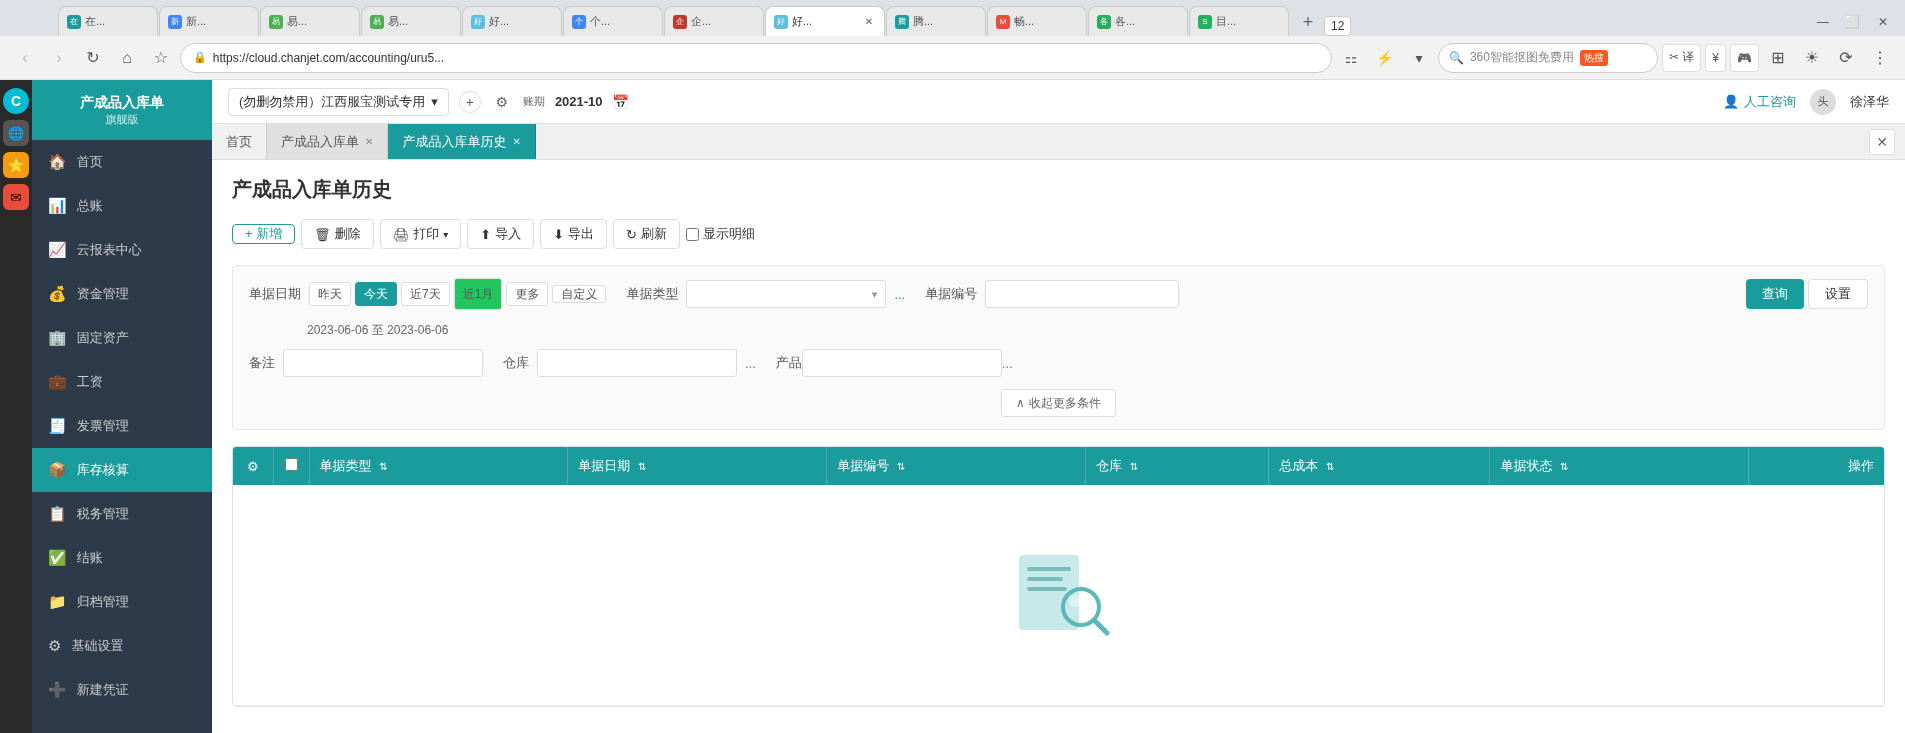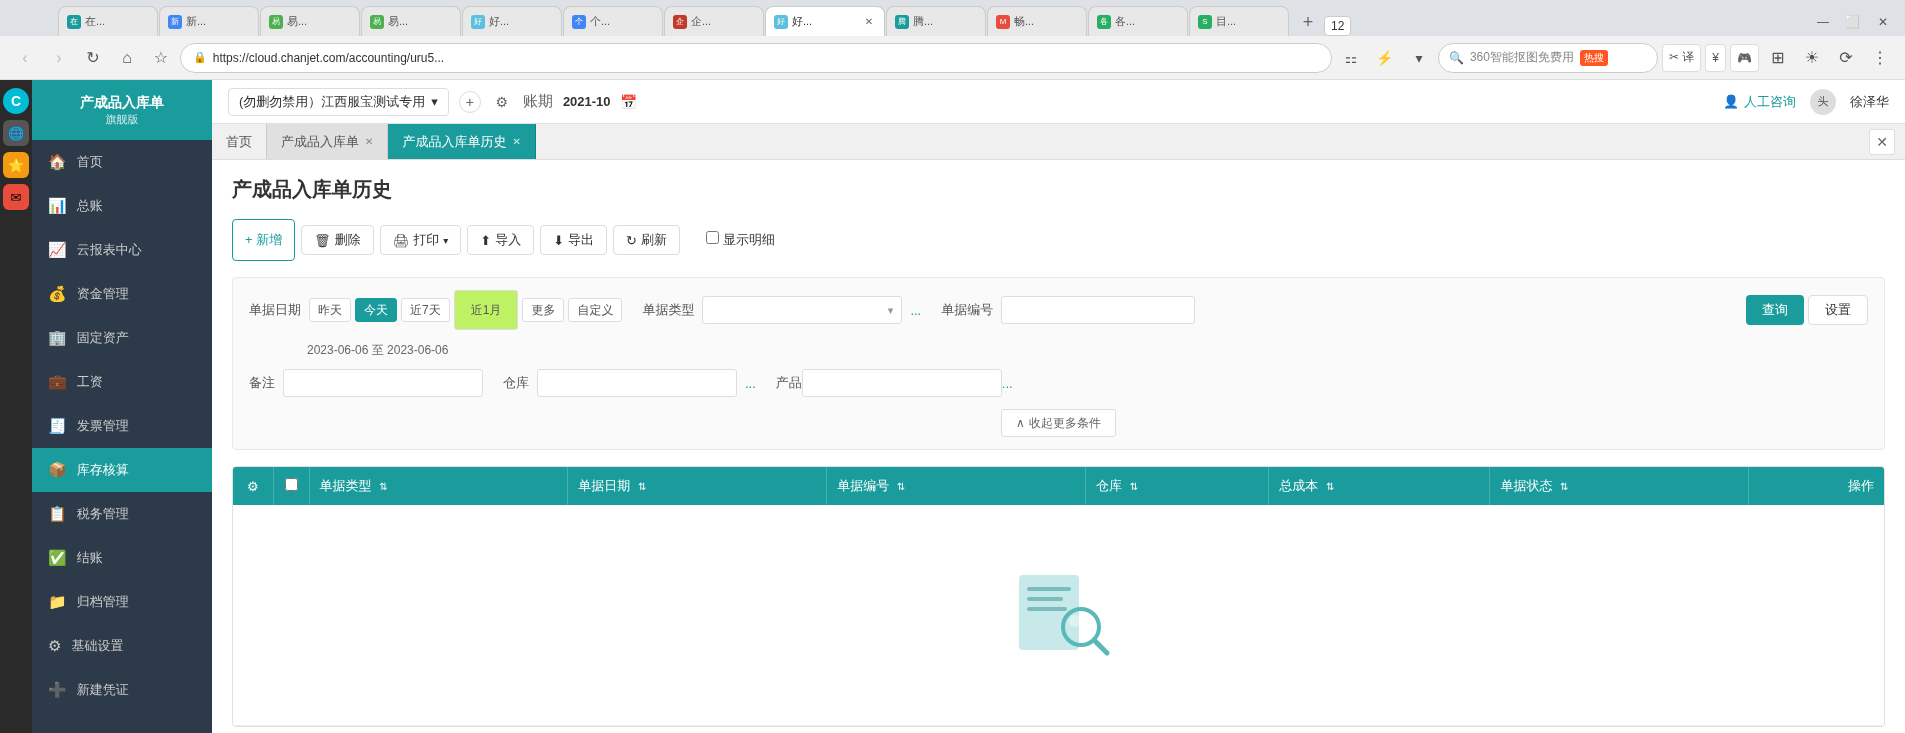--- a/index.html
+++ b/index.html
@@ -191,21 +191,21 @@
 
     <div style="flex:1;display:flex;flex-direction:column;overflow:hidden;">
 
       <div style="height:44px;background:#fff;border-bottom:1px solid #e0e0e0;display:flex;align-items:center;padding:0 16px;gap:10px;flex-shrink:0;">
         <div style="display:flex;align-items:center;gap:6px;padding:4px 10px;border:1px solid #ddd;border-radius:4px;cursor:pointer;font-size:13px;color:#333;">
           <span>(勿删勿禁用）江西服宝测试专用</span>
           <span>▾</span>
         </div>
         <div style="width:22px;height:22px;border-radius:50%;border:1px solid #ddd;display:flex;align-items:center;justify-content:center;cursor:pointer;color:#666;font-size:14px;">+</div>
         <div style="width:22px;height:22px;display:flex;align-items:center;justify-content:center;cursor:pointer;color:#666;font-size:14px;">⚙</div>
-        <span style="font-size:15px;color:#666;">账期</span>
+        <span style="font-size:11px;color:#666;">账期</span>
         <span style="font-size:13px;color:#333;font-weight:bold;">2021-10</span>
         <span style="font-size:14px;cursor:pointer;color:#666;">📅</span>
         <div style="margin-left:auto;display:flex;align-items:center;gap:14px;">
           <div style="display:flex;align-items:center;gap:4px;color:#1a9c9c;cursor:pointer;font-size:13px;">
             <span>👤</span>
             <span>人工咨询</span>
           </div>
           <div style="width:26px;height:26px;background:#ddd;border-radius:50%;display:flex;align-items:center;justify-content:center;font-size:11px;cursor:pointer;color:#555;">头</div>
           <span style="font-size:13px;color:#333;">徐泽华</span>
         </div>
@@ -227,21 +227,21 @@
         <div style="margin-left:auto;display:flex;align-items:center;padding-right:10px;">
           <div style="width:26px;height:26px;display:flex;align-items:center;justify-content:center;cursor:pointer;color:#666;font-size:14px;border:1px solid #ddd;background:#fff;border-radius:3px;">✕</div>
         </div>
       </div>
 
       <div style="flex:1;overflow-y:auto;background:#fff;padding:16px 20px;">
 
         <div style="font-size:20px;color:#333;font-weight:bold;margin-bottom:16px;">产成品入库单历史</div>
 
         <div style="display:flex;align-items:center;gap:6px;margin-bottom:16px;flex-wrap:wrap;">
-          <button style="height:42px;padding:0 12px;border-radius:4px;border:1px solid #1a9c9c;background:#fff;color:#1a9c9c;font-size:13px;cursor:pointer;display:flex;align-items:center;gap:4px;">
+          <button style="height:20px;padding:0 12px;border-radius:4px;border:1px solid #1a9c9c;background:#fff;color:#1a9c9c;font-size:13px;cursor:pointer;display:flex;align-items:center;gap:4px;">
             <span>+ 新增</span>
           </button>
           <button style="height:30px;padding:0 12px;border-radius:4px;border:1px solid #ddd;background:#fff;color:#333;font-size:13px;cursor:pointer;display:flex;align-items:center;gap:4px;">
             <span>🗑</span>
             <span>删除</span>
           </button>
           <button style="height:30px;padding:0 12px;border-radius:4px;border:1px solid #ddd;background:#fff;color:#333;font-size:13px;cursor:pointer;display:flex;align-items:center;gap:4px;">
             <span>🖨</span>
             <span>打印</span>
             <span style="font-size:10px;">▾</span>
@@ -251,39 +251,39 @@
             <span>导入</span>
           </button>
           <button style="height:30px;padding:0 12px;border-radius:4px;border:1px solid #ddd;background:#fff;color:#333;font-size:13px;cursor:pointer;display:flex;align-items:center;gap:4px;">
             <span>⬇</span>
             <span>导出</span>
           </button>
           <button style="height:30px;padding:0 12px;border-radius:4px;border:1px solid #ddd;background:#fff;color:#333;font-size:13px;cursor:pointer;display:flex;align-items:center;gap:4px;">
             <span>↻</span>
             <span>刷新</span>
           </button>
-          <label style="display:flex;align-items:flex-start;gap:4px;font-size:13px;color:#333;cursor:pointer;margin-left:20px;">
+          <label style="display:flex;align-items:center;gap:4px;font-size:13px;color:#333;cursor:pointer;margin-left:0;">
             <input type="checkbox" style="">
             <span>显示明细</span>
           </label>
         </div>
 
         <div style="border:1px solid #e8e8e8;border-radius:4px;padding:12px 16px;margin-bottom:16px;background:#fafafa;">
 
           <div style="display:flex;align-items:center;gap:20px;margin-bottom:12px;flex-wrap:wrap;">
 
             <div style="display:flex;align-items:center;gap:8px;">
               <span style="font-size:13px;color:#555;">单据日期</span>
               <div style="display:flex;align-items:center;gap:4px;">
                 <button style="height:24px;padding:0 8px;border:1px solid #ddd;background:#fff;border-radius:3px;font-size:12px;color:#555;cursor:pointer;">昨天</button>
                 <button style="height:24px;padding:0 8px;border:1px solid #1a9c9c;background:#1a9c9c;border-radius:3px;font-size:12px;color:#fff;cursor:pointer;">今天</button>
                 <button style="height:24px;padding:0 8px;border:1px solid #ddd;background:#fff;border-radius:3px;font-size:12px;color:#555;cursor:pointer;">近7天</button>
-                <button style="height:40px;padding:0 16px;border:1px solid #ddd;background:#bef264;border-radius:3px;font-size:12px;color:#555;cursor:pointer;">近1月</button>
+                <button style="height:32px;padding:0 8px;border:1px solid #ddd;background:#22c55e;border-radius:3px;font-size:12px;color:#555;cursor:pointer;">近1月</button>
                 <button style="height:24px;padding:0 8px;border:1px solid #ddd;background:#fff;border-radius:3px;font-size:12px;color:#555;cursor:pointer;">更多</button>
-                <button style="height:24px;padding:0 8px;border:1px solid #ddd;background:#fff;border-radius:3px;font-size:12px;color:#555;cursor:pointer;">自定义</button>
+                <button style="height:18px;padding:0 8px;border:1px solid #ddd;background:#fff;border-radius:3px;font-size:12px;color:#555;cursor:pointer;">自定义</button>
               </div>
             </div>
 
             <div style="display:flex;align-items:center;gap:8px;">
               <span style="font-size:13px;color:#555;">单据类型</span>
               <div style="height:28px;border:1px solid #ddd;border-radius:3px;padding:0 8px;font-size:13px;color:#333;min-width:200px;background:#fff;display:flex;align-items:center;justify-content:space-between;cursor:pointer;">
                 <span></span>
                 <span style="color:#999;font-size:11px;">▾</span>
               </div>
               <span style="color:#1a9c9c;font-size:13px;cursor:pointer;">...</span>

